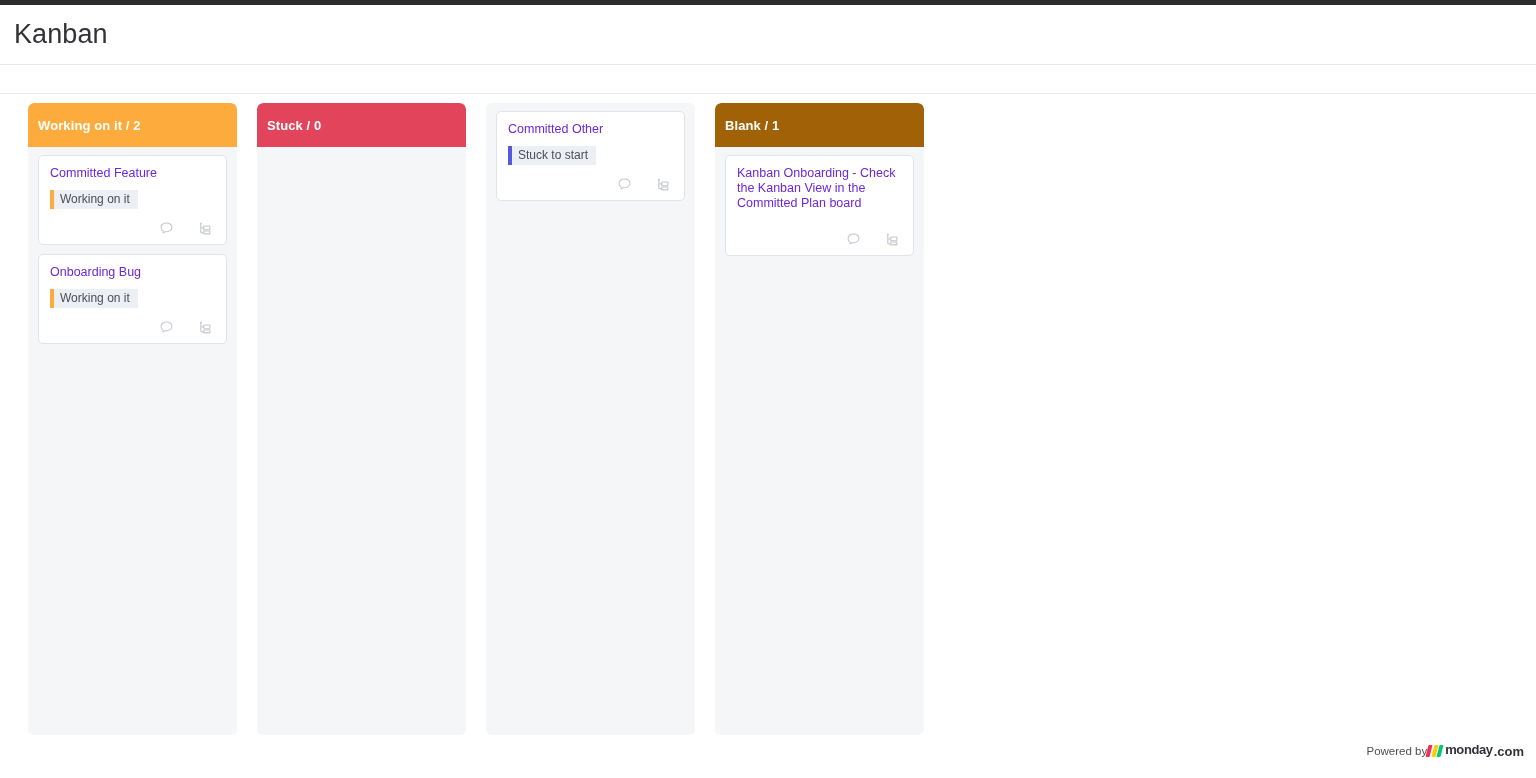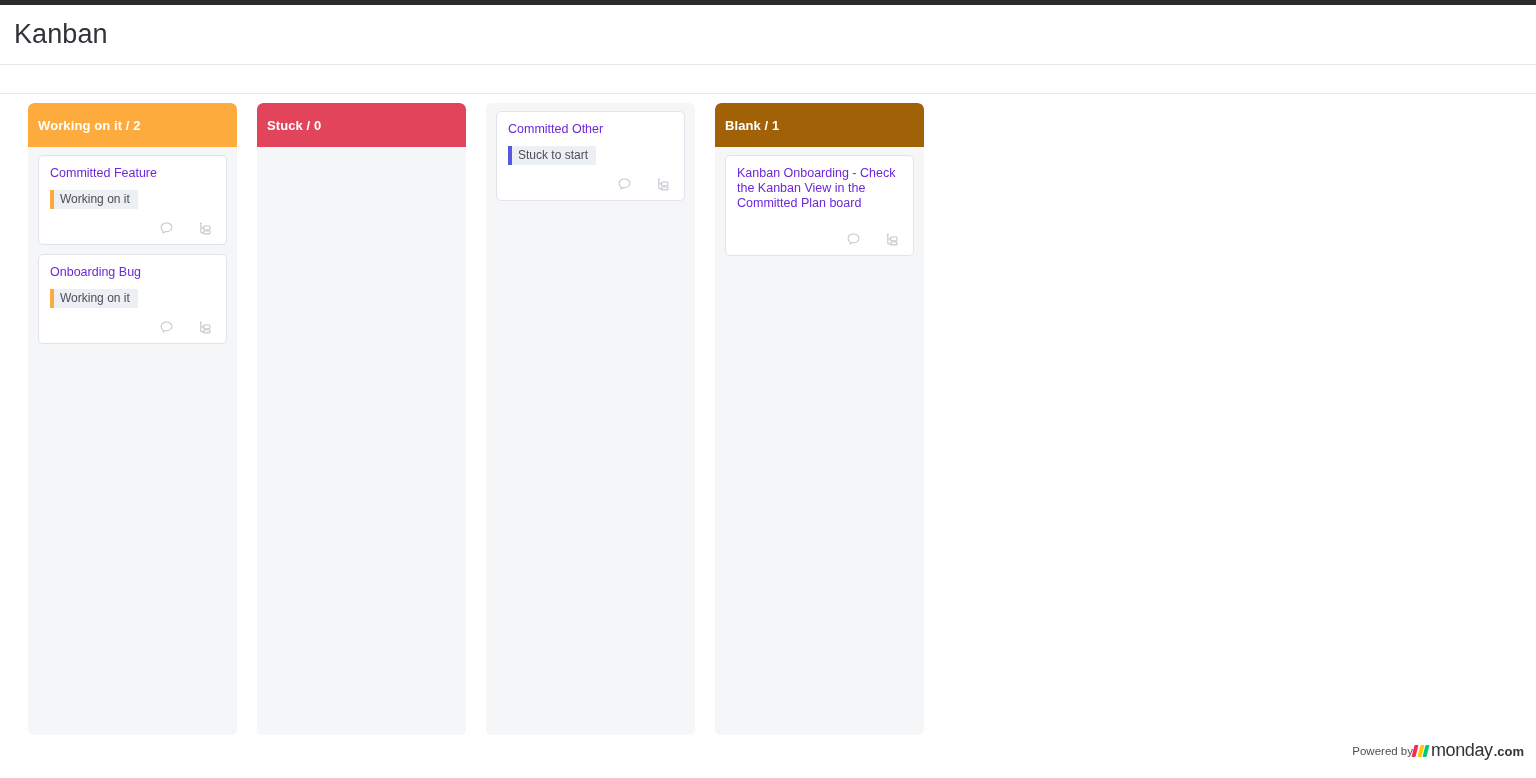--- a/index.html
+++ b/index.html
@@ -156,22 +156,22 @@
   }
   .monday-marks { display: flex; gap: 1.5px; margin-right: 2px; }
   .monday-marks span {
     display: block;
     width: 4px;
     height: 12px;
     transform: skewX(-14deg);
     border-radius: 1px;
   }
   .monday-word {
-    font-size: 18px;
-    font-weight: 400;
+    font-size: 13px;
+    font-weight: 700;
     color: #323338;
     letter-spacing: -0.4px;
     line-height: 14px;
   }
   .monday-tld {
     font-size: 13px;
     font-weight: 700;
     color: #323338;
     line-height: 11px;
   }

